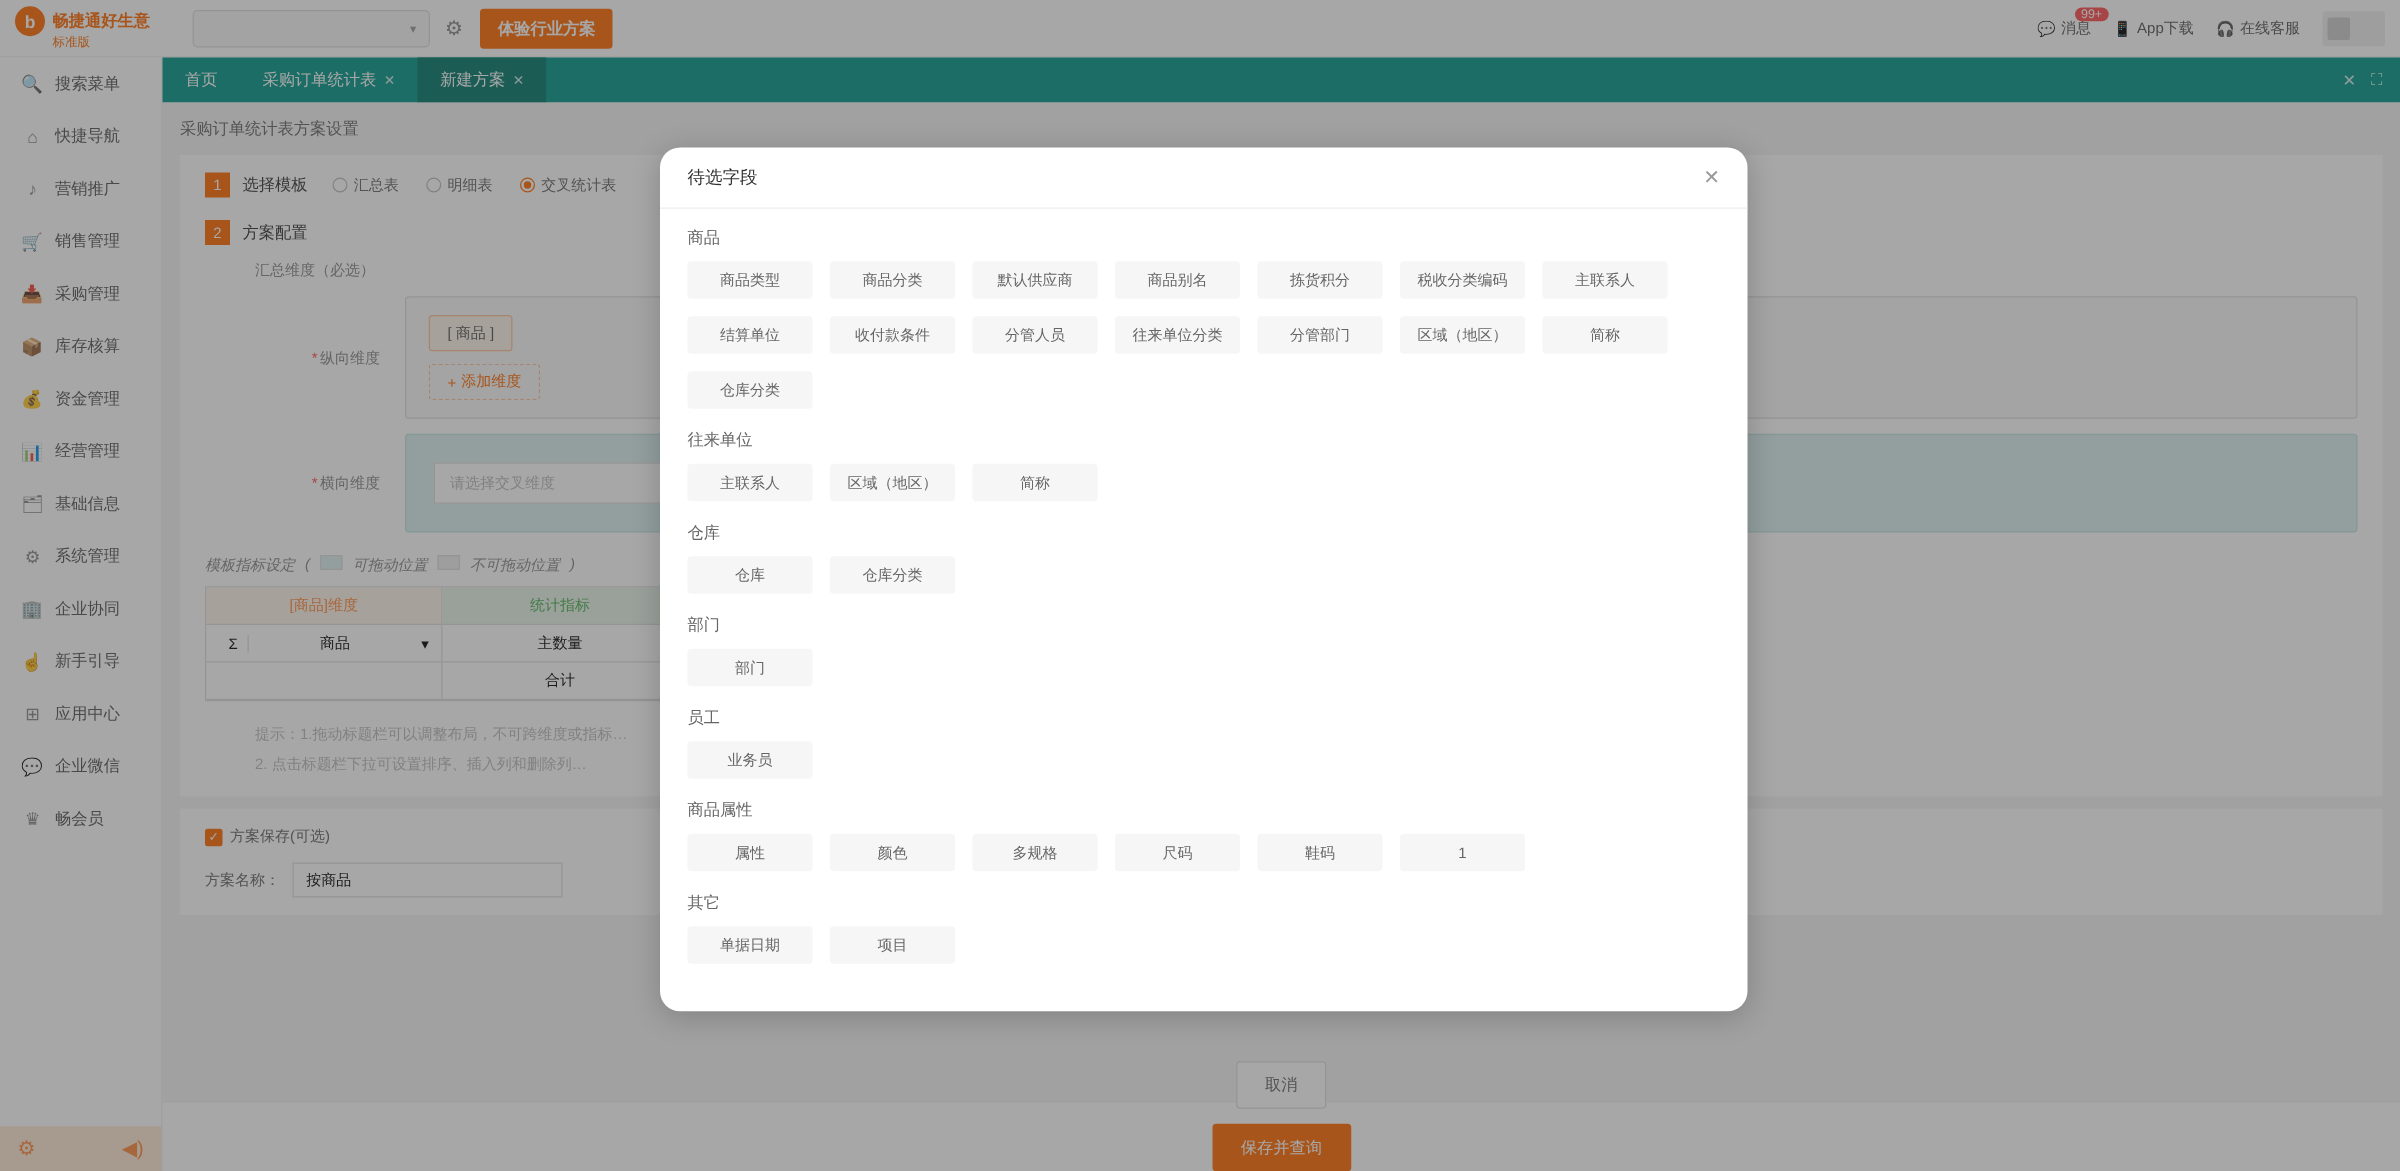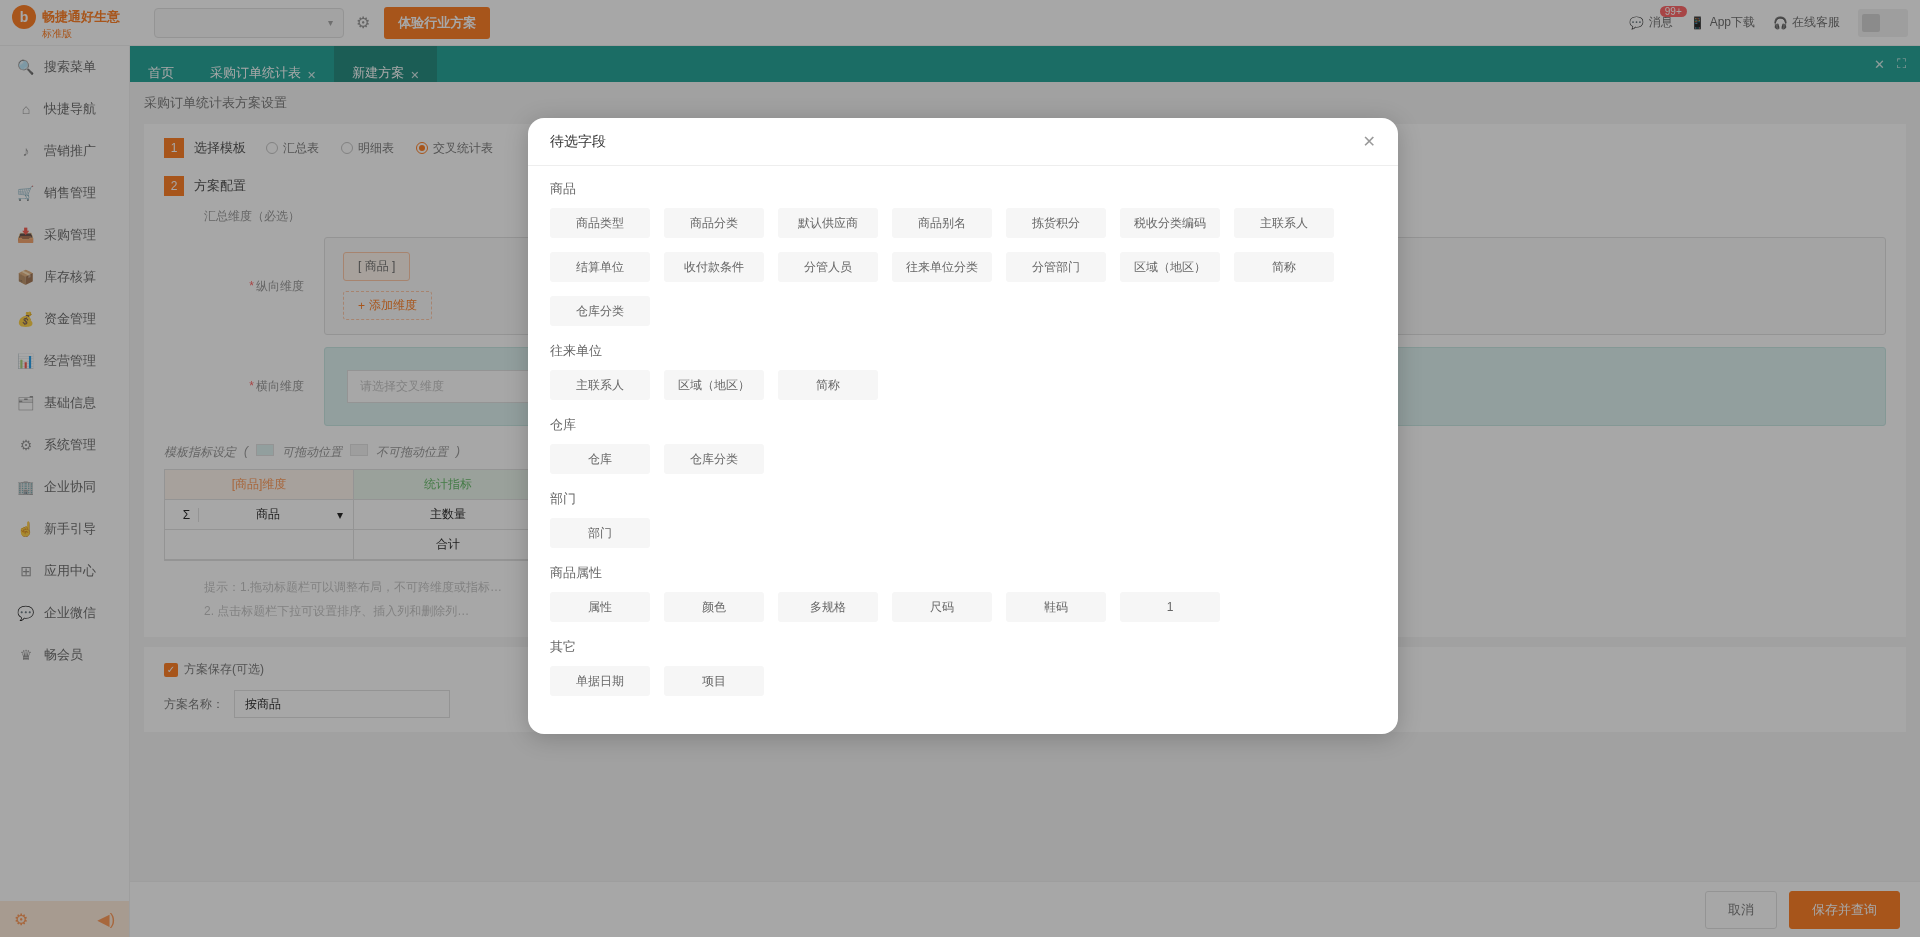--- a/index.html
+++ b/index.html
@@ -22,21 +22,21 @@
 .avatar-ic { width:18px; height:18px; background:#ccc; border-radius:2px;}
 
 
 .sidebar { position: absolute; left: 0; top: 46px; width: 130px; bottom: 0; background: #fff; border-right: 1px solid #eee; }
 .nav-item { display: flex; align-items: center; gap: 10px; padding: 12px 18px; font-size: 13px; color: #555; cursor: pointer; }
 .nav-icon { width: 16px; height: 16px; display:inline-flex; align-items:center; justify-content:center; color:#888; font-size:14px; }
 .sidebar-footer { position: absolute; bottom: 0; left: 0; right: 0; height: 36px; background: #ffe9d6; display: flex; align-items: center; justify-content: space-between; padding: 0 14px; color: #ff8a3d; }
 
 
 .tabbar { position: absolute; left: 130px; right: 0; top: 46px; height: 36px; background: #009688; display: flex; align-items: center; color: #fff; font-size: 13px; }
-.tab { padding: 0 18px; height: 36px; display: flex; align-items: flex-end; gap: 6px; cursor: pointer; }
+.tab { padding: 0 18px; height: 36px; display: flex; align-items: center; gap: 6px; cursor: pointer; }
 .tab.active { background: #00796b; }
 .tab-close { font-size: 11px; opacity: .8; }
 .tabbar-right { margin-left: auto; display: flex; align-items: center; gap: 12px; padding-right: 14px; }
 .tb-icon { color: #cfece8; font-size: 13px; }
 
 
 .content { position: absolute; left: 130px; right: 0; top: 82px; bottom: 0; background: #f5f5f5; overflow: hidden; }
 .page-title { font-size: 13px; color: #666; padding: 12px 14px; }
 .panel { background: #fff; margin: 0 14px 0 14px; padding: 14px 20px; }
 .step { display: flex; align-items: center; gap: 10px; font-size: 13px; color: #666; }
@@ -73,21 +73,21 @@
 .gp-sel { display:flex; align-items:center; justify-content:space-between;}
 .gp-sigma { width:24px; border-right:1px solid #ddd; text-align:center;}
 
 .hints { font-size: 12px; color: #bbb; margin-top: 14px; line-height: 2; padding-left: 40px;}
 
 .save-area { background:#fff; margin: 10px 14px 0 14px; padding: 14px 20px;}
 .chk { width:14px; height:14px; background:#ff6a00; display:inline-flex; align-items:center; justify-content:center; color:#fff; font-size:10px; border-radius:2px;}
 .save-row { display:flex; align-items:center; gap:10px; font-size:12px; color:#666; margin-top:12px;}
 .text-input { border:1px solid #ddd; padding:6px 10px; font-size:12px; width:216px;}
 
-.footer-bar { position: absolute; left: 0; right: 0; bottom: 0; height: 56px; background: #fff; border-top: 1px solid #eee; display: flex; align-items: center; justify-content: flex-end; padding: 0 20px; gap: 12px; }
+.footer-bar { position: absolute; left: 0; right: 0; bottom: 0; height: 56px; background: #fff; border-top: 1px solid #eee; display: flex; align-items: center; justify-content: flex-end; padding: 0 20px; gap: 12px; flex-direction: column; }
 .btn { padding: 9px 22px; font-size: 13px; border-radius: 3px; cursor: pointer; border: 1px solid #ddd; background: #fff; color: #666; }
 .btn.primary { background: #ff6a00; border-color: #ff6a00; color: #fff; }
 
 
 .overlay { position: absolute; inset: 0; background: rgba(60,60,60,0.45); }
 .modal { position: absolute; left: 528px; top: 118px; width: 870px; background: #fff; border-radius: 16px; box-shadow: 0 4px 24px rgba(0,0,0,.2); }
 .modal-head { display: flex; align-items: center; justify-content: space-between; padding: 14px 22px; border-bottom: 1px solid #eee; }
 .modal-title { font-size: 14px; color: #333; }
 .modal-close { font-size: 16px; color: #999; cursor: pointer; }
 .modal-body { padding: 14px 22px 22px 22px; max-height: 700px; overflow-y: auto; }
@@ -367,20 +367,26 @@
           <div class="fg-tag">仓库分类</div>
         </div>
       </div>
       <div class="fg-sec">
         <div class="fg-title">部门</div>
         <div class="fg-tags">
           <div class="fg-tag">部门</div>
         </div>
       </div>
       <div class="fg-sec">
+        <div class="fg-title">员工</div>
+        <div class="fg-tags">
+          <div class="fg-tag">业务员</div>
+        </div>
+      </div>
+      <div class="fg-sec">
         <div class="fg-title">商品属性</div>
         <div class="fg-tags">
           <div class="fg-tag">属性</div>
           <div class="fg-tag">颜色</div>
           <div class="fg-tag">多规格</div>
           <div class="fg-tag">尺码</div>
           <div class="fg-tag">鞋码</div>
           <div class="fg-tag">1</div>
         </div>
       </div>

